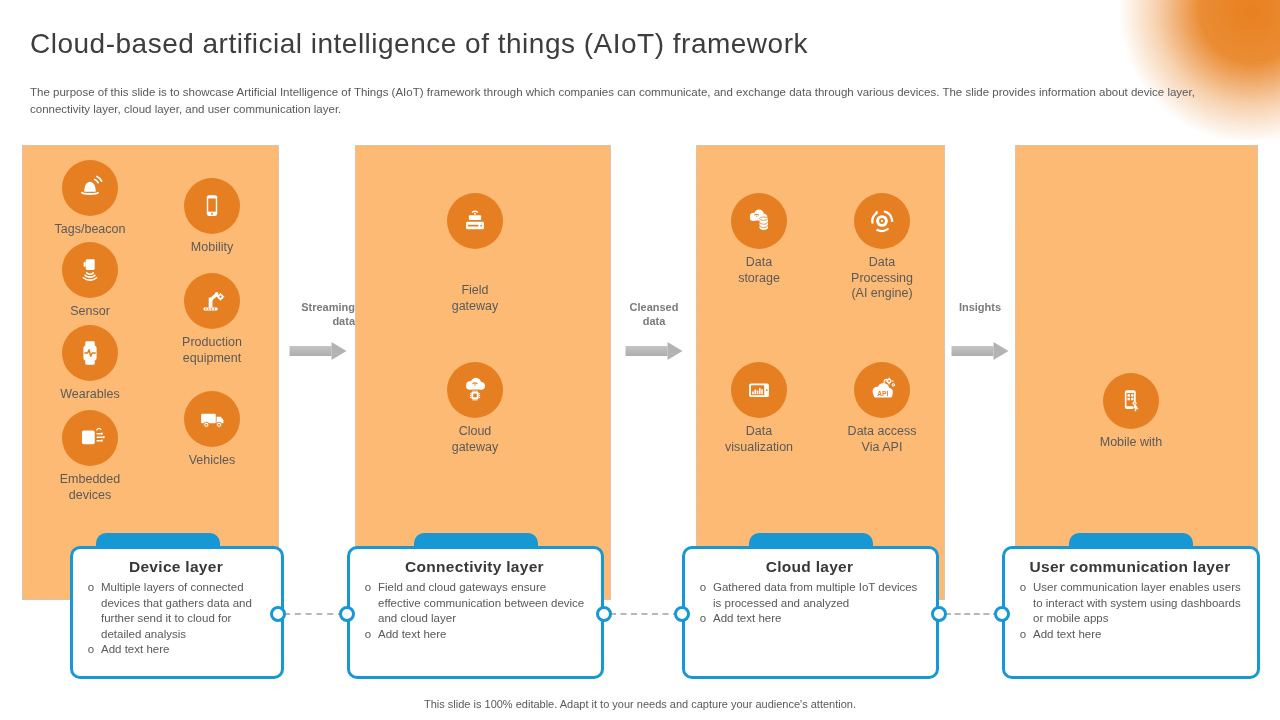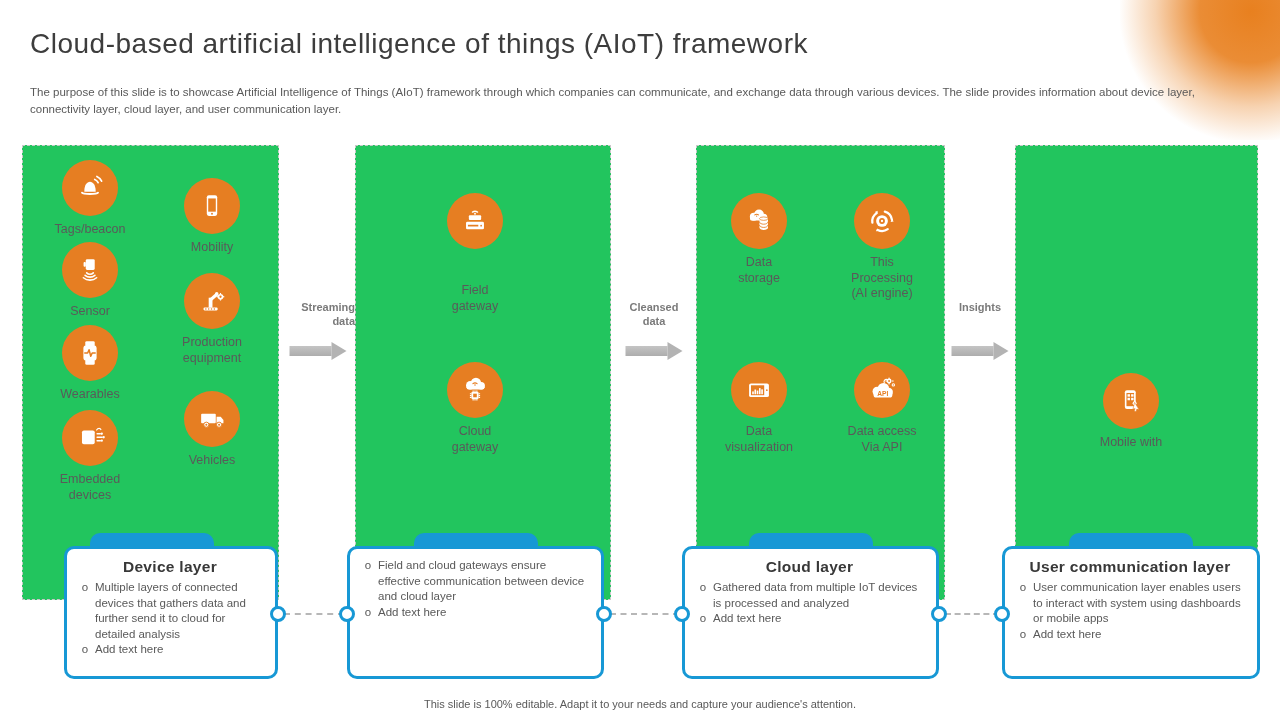--- a/index.html
+++ b/index.html
@@ -8,21 +8,21 @@
   .slide { position:absolute; inset:0; background:#fff; }
 
   .corner-blob { position:absolute; top:0; right:0; width:160px; height:140px;
     background:radial-gradient(circle at 82% 8%, #e8801f 0%, rgba(232,128,31,.9) 28%, rgba(232,128,31,.35) 52%, rgba(232,128,31,0) 72%); }
 
   .title { position:absolute; left:30px; top:28px; width:1150px;
     font-size:28px; letter-spacing:.5px; color:#3d3d3d; font-weight:400; }
   .subtitle { position:absolute; left:30px; top:84px; width:1222px;
     font-size:11.5px; line-height:1.45; color:#595959; }
 
-  .panel { position:absolute; top:145px; height:455px; background:#22c55e;
+  .panel { position:absolute; top:145px; height:455px; background:#fdba74;
     border:1.5px dashed #c9c9c9; }
   .panel-device { left:22px;  width:257px; }
   .panel-conn   { left:355px; width:256px; }
   .panel-cloud  { left:696px; width:249px; }
   .panel-user   { left:1015px; width:243px; }
 
   .icon-item { position:absolute; display:flex; flex-direction:column; align-items:center; text-align:center; }
   .circle { width:56px; height:56px; border-radius:50%; background:#E67E22;
     display:flex; align-items:center; justify-content:center; flex:0 0 auto; }
   .circle svg { width:34px; height:34px; }
@@ -37,21 +37,21 @@
 
   .layer-box { position:absolute; top:546px; height:133px; }
   .tab { position:absolute; top:-13px; left:50%; transform:translateX(-50%);
     width:124px; height:30px; background:#1798d5; border-radius:10px 10px 0 0; z-index:0; }
   .box-body { position:relative; z-index:1; width:100%; height:100%; background:#fff;
     border:3px solid #1798d5; border-radius:10px; padding:9px 10px 6px 8px; }
   .box-title { text-align:center; font-size:15.5px; font-weight:bold; color:#383838; letter-spacing:.3px; margin-bottom:4px; }
   .bullets { list-style:none; }
   .bullets li { display:flex; font-size:11.5px; color:#595959; line-height:1.35; }
   .bullets .marker { width:20px; text-align:center; flex:0 0 auto; }
-  .box1 { left:25px;  width:253px;padding-left:39px; }
+  .box1 { left:31px;  width:253px;padding-left:39px; }
   .box2 { left:347px; width:257px; }
   .box3 { left:682px; width:257px; }
   .box4 { left:1002px; width:258px; }
 
   .dash-line { position:absolute; top:613px; border-top:2px dashed #b7b7b7; z-index:2; }
   .dot { position:absolute; top:606px; width:16px; height:16px; border-radius:50%;
     background:#fff; border:3.5px solid #1798d5; z-index:3; }
 
   .footer { position:absolute; left:0; top:698px; width:100%; text-align:center;
     font-size:11px; color:#595959; }
@@ -243,21 +243,21 @@
             <path d="M12.3 9.7A10.5 10.5 0 0 0 7.8 19.8"></path>
             <path d="M13.5 27.5a10.5 10.5 0 0 0 10.6-.9"></path>
           </g>
           <g fill="#fff">
             <path d="M30.3 18.6l-3.2.4 1.4-3.4z"></path>
             <path d="M13.4 7.2l-.2 3.2-2.8-1.8z"></path>
             <path d="M11.5 28.8l1.5-2.9 1.8 2.7z"></path>
           </g>
         </svg>
       </div>
-      <div class="icon-label">This Processing (AI engine)</div>
+      <div class="icon-label">Data Processing (AI engine)</div>
     </div>
 
     <div class="icon-item" style="left:145px; top:216px; width:80px;">
       <div class="circle">
         <svg viewBox="0 0 36 36">
           <circle cx="25.5" cy="8.5" r="2.6" fill="#fff"></circle>
             <circle cx="25.5" cy="8.5" r="1" fill="#E67E22"></circle>
           <g fill="#fff">
               <rect x="24.9" y="4.9" width="1.2" height="1.5"></rect>
               <rect x="24.9" y="10.6" width="1.2" height="1.5"></rect>
@@ -355,20 +355,21 @@
             <span class="marker">o</span>
             <span>Add text here</span>
           </li>
       </ul>
     </div>
   </div>
 
   <div class="layer-box box2">
     <div class="tab"></div>
     <div class="box-body">
+      <div class="box-title">Connectivity layer</div>
       <ul class="bullets">
         <li>
             <span class="marker">o</span>
             <span>Field and cloud gateways ensure effective communication between device and cloud layer</span>
           </li>
         <li>
             <span class="marker">o</span>
             <span>Add text here</span>
           </li>
       </ul>

